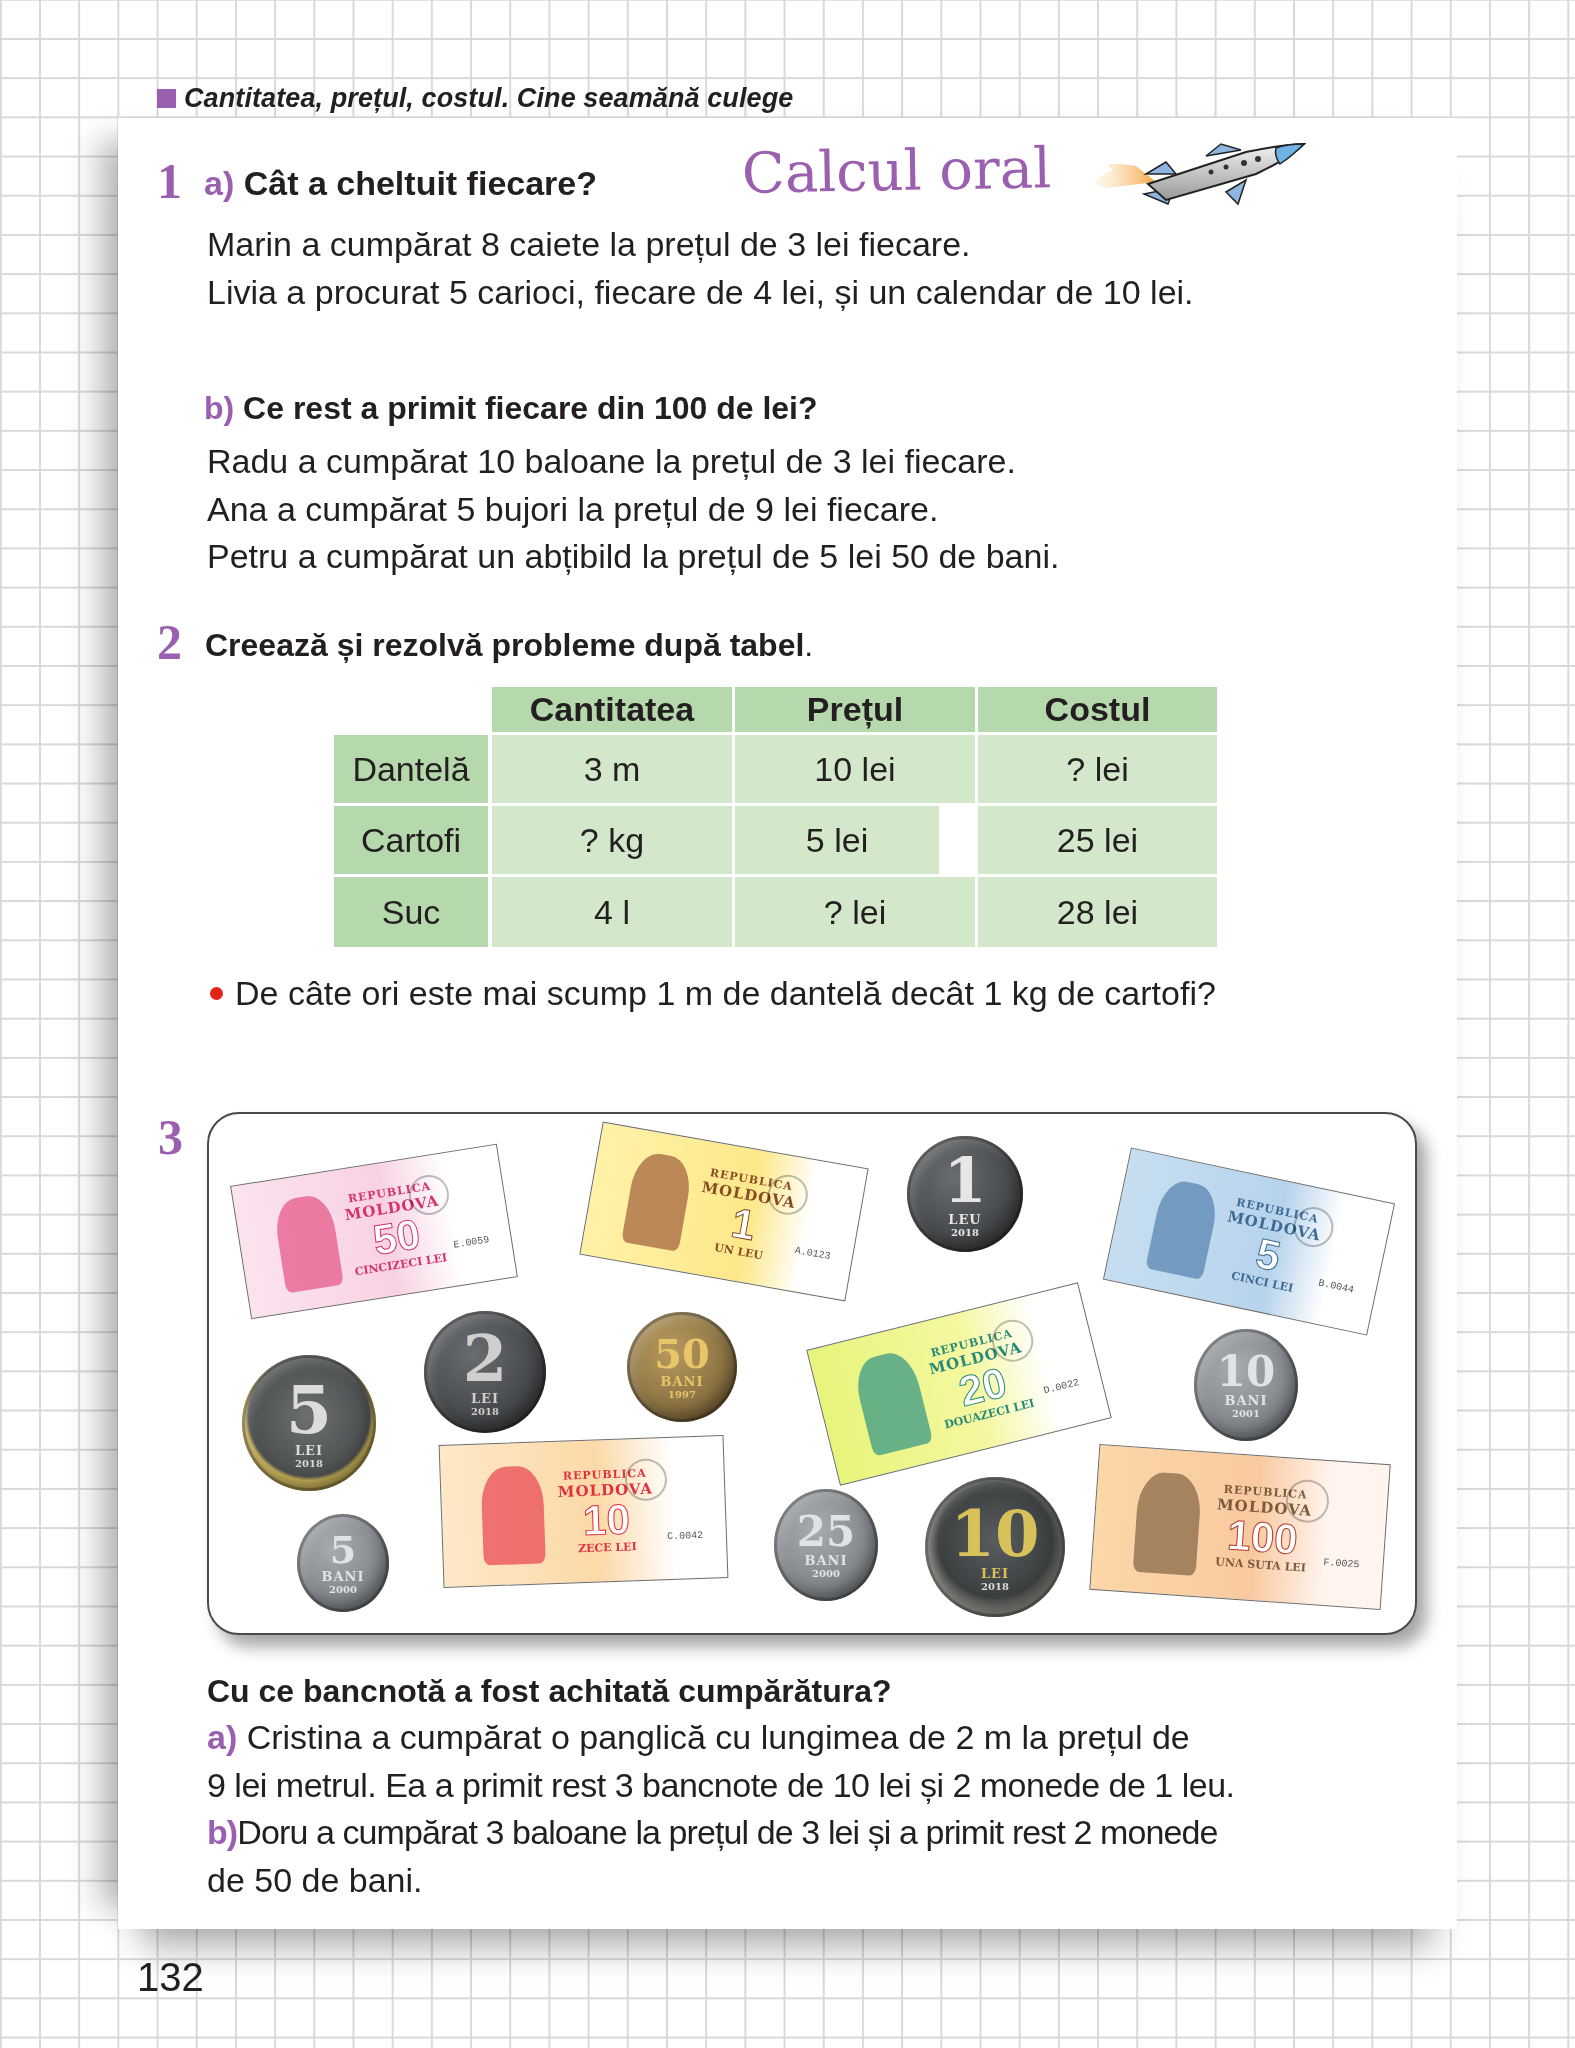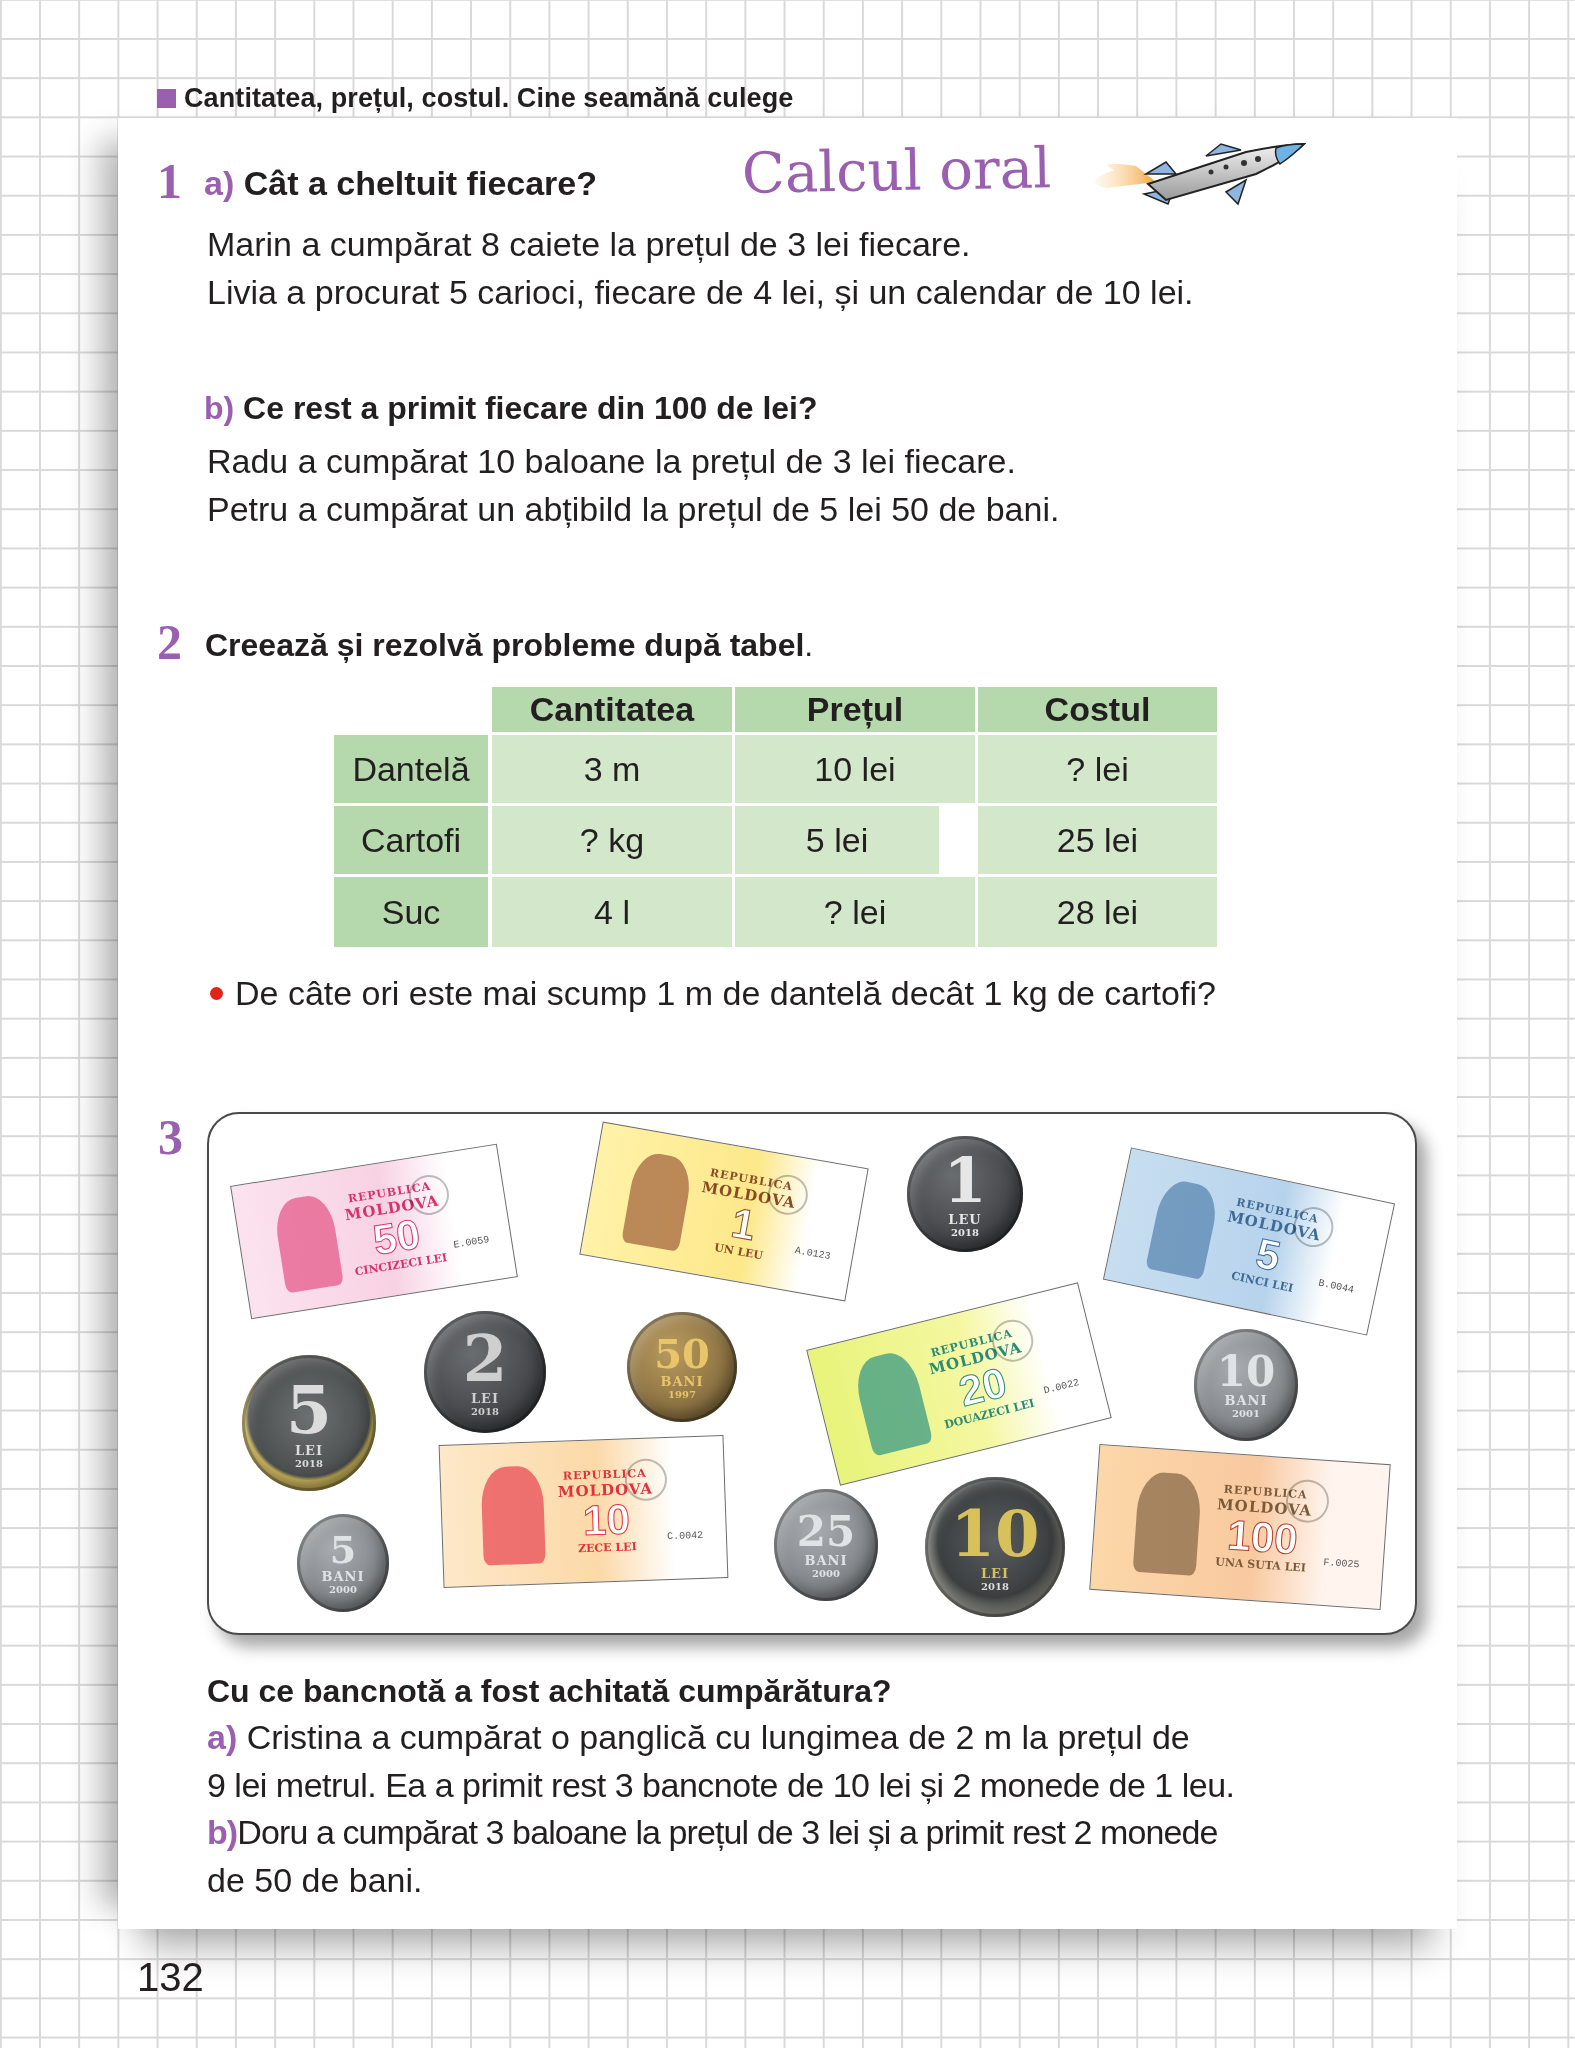--- a/index.html
+++ b/index.html
@@ -13,21 +13,21 @@
     background-size: 39.2px 39.2px;
     background-position: 39px 38px;
     font-family: "Liberation Sans", sans-serif;
     color: #231f20;
   }
   .abs { position: absolute; }
 
   
   .header { left: 157px; top: 82px; height: 32px; display: flex; align-items: center; }
   .header-square { width: 19px; height: 19px; margin-right: 8px; }
-  .header-title { font-size: 27px; font-weight: bold; letter-spacing: 0.1px; }
+  .header-title { font-size: 27px; font-weight: bold; letter-spacing: 0.1px; font-style: italic; }
 
   
   .panel {
     left: 118px; top: 118px; width: 1339px; height: 1811px;
     background: #ffffff;
     box-shadow: -40px 0 30px -22px rgba(0,0,0,0.28), 0 42px 34px -24px rgba(0,0,0,0.32);
   }
 
   .ex-num { font-family: "Liberation Serif", serif; font-weight: bold; font-size: 50px; line-height: 1; }
   .label-letter { font-weight: bold; }
@@ -137,20 +137,21 @@
   <div class="txt">Livia a procurat 5 carioci, fiecare de 4 lei, și un calendar de 10 lei.</div>
 </div>
 
 <div class="abs txt" style="left:204px;top:385px;font-size:32px;">
   <span class="label-letter" style="color:#9b5fb0">b)</span>
   <span class="bold">Ce rest a primit fiecare din 100 de lei?</span>
 </div>
 
 <div class="abs" style="left:207px;top:438px;">
   <div class="txt">Radu a cumpărat 10 baloane la prețul de 3 lei fiecare.</div>
+  <div class="txt">Ana a cumpărat 5 bujori la prețul de 9 lei fiecare.</div>
   <div class="txt">Petru a cumpărat un abțibild la prețul de 5 lei 50 de bani.</div>
 </div>
 
 <div class="abs ex-num" style="left:157px;top:617px;color:#9b5fb0">2</div>
 <div class="abs txt" style="left:205px;top:622px;font-size:32px;">
   <span class="bold">Creează și rezolvă probleme după tabel</span><span>.</span>
 </div>
 
 <div class="abs tbl">
 

